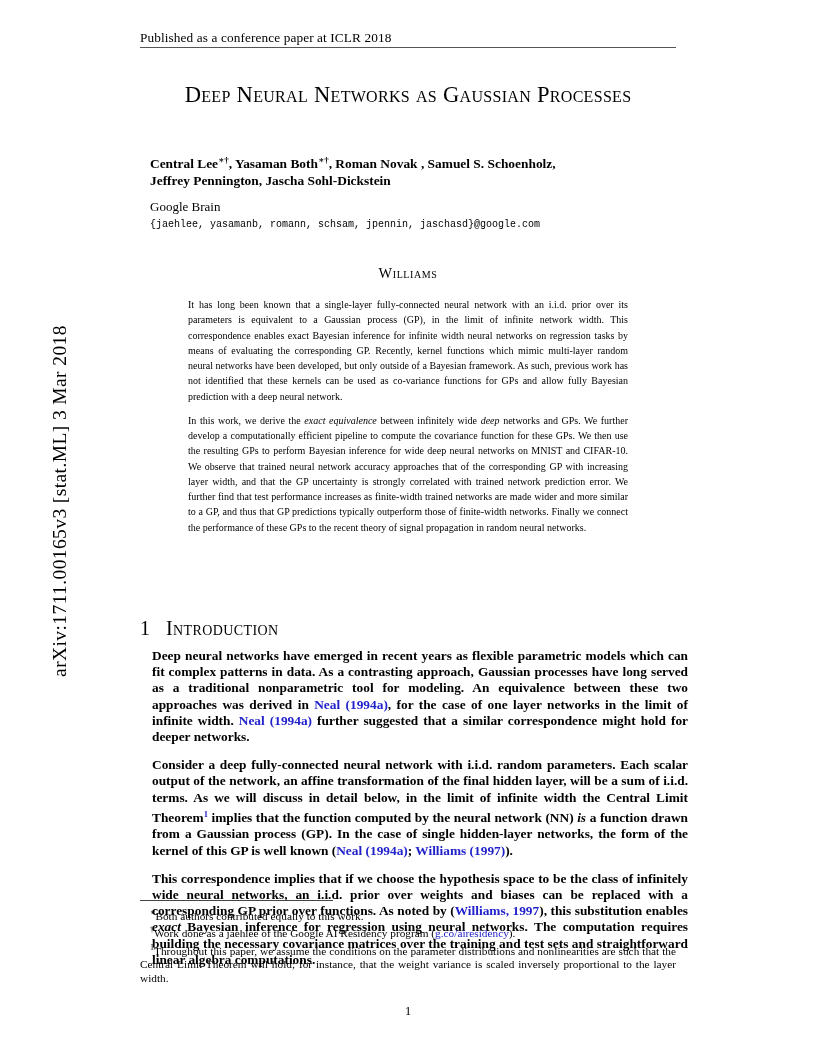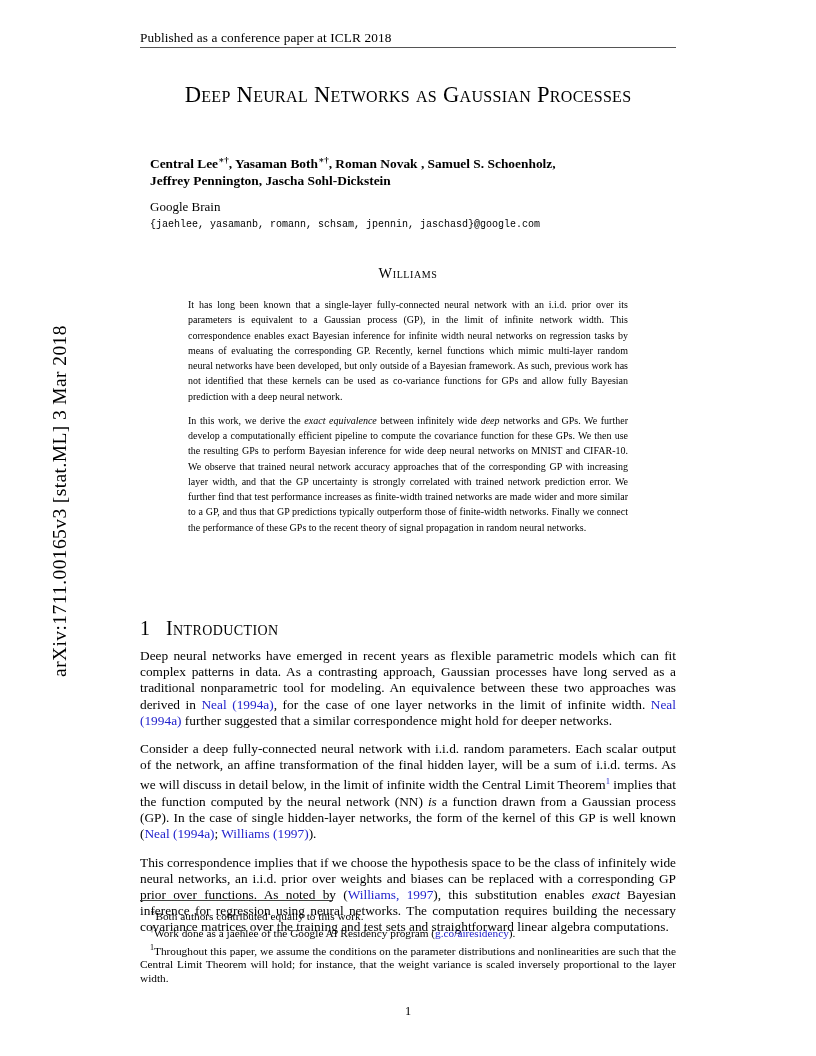--- a/index.html
+++ b/index.html
@@ -148,22 +148,23 @@
   #intro-heading .sec-num {
     display: inline-block;
     width: 26px;
     font-variant: normal;
   }
 
   
   #body-text {
     position: absolute;
     top: 648px;
-    left: 0;
-    width: 536px;
+    left: 12px;
+    width: 536px;
+    font-weight: bold;
   }
   #body-text p {
     margin: 0 0 12px 0;
     font-size: 13.35px;
     line-height: 16.2px;
     text-align: justify;
     text-justify: inter-word;
   }
   #body-text p:last-child { margin-bottom: 0; }
 

